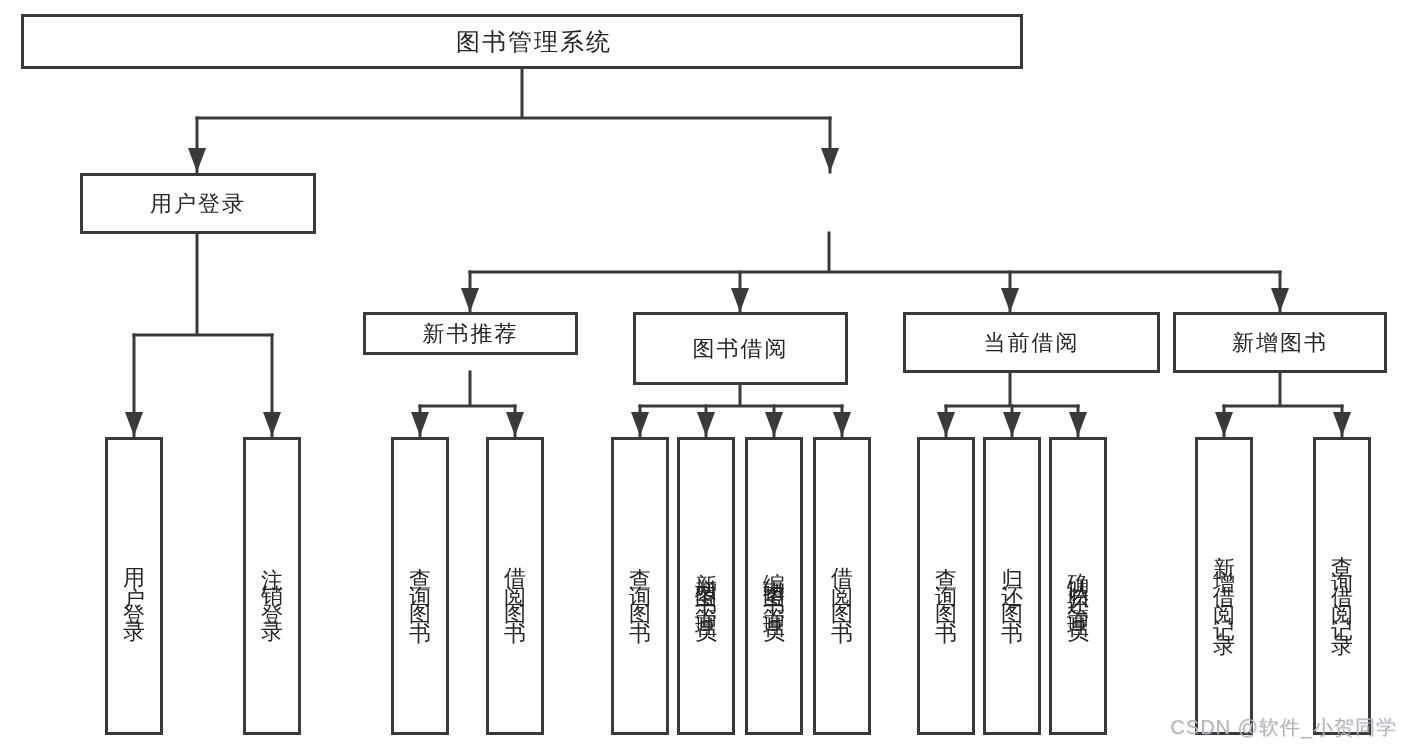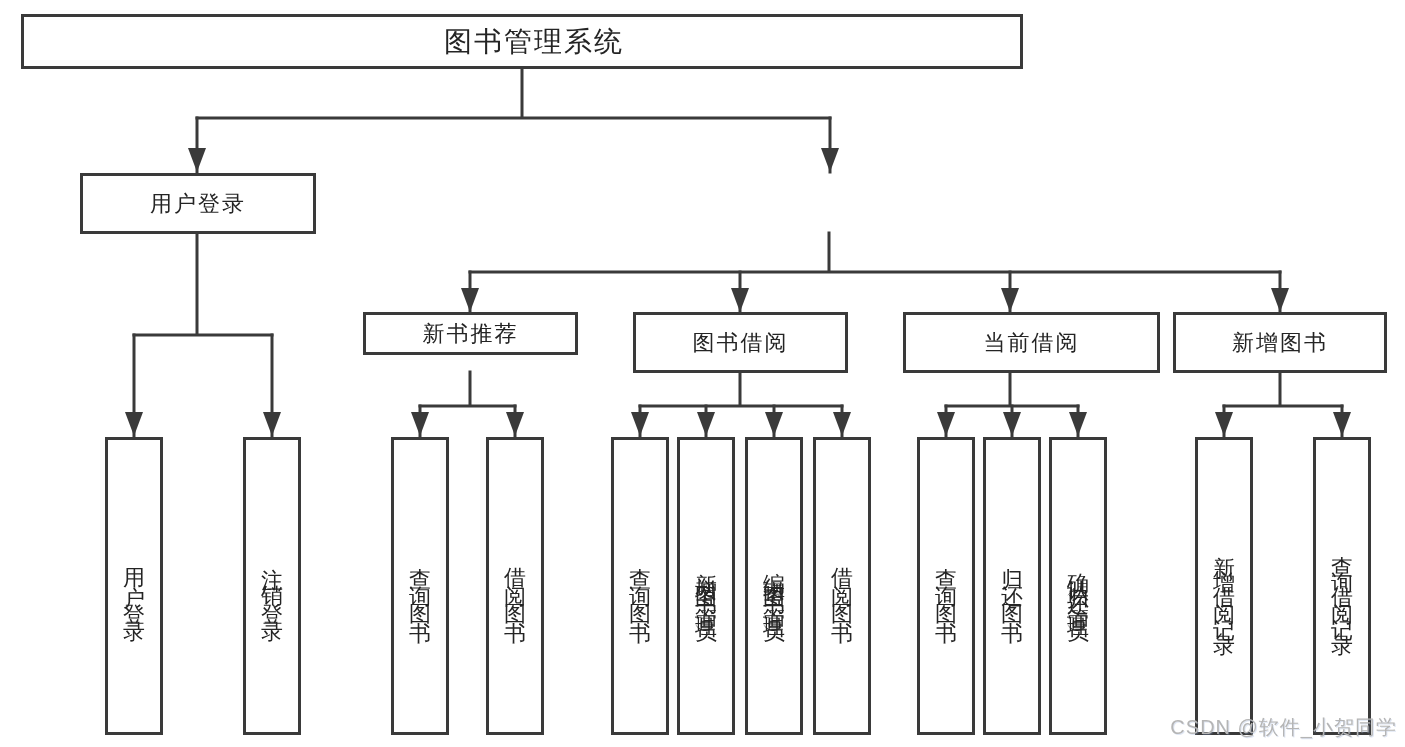--- a/index.html
+++ b/index.html
@@ -7,21 +7,21 @@
     position:relative;width:1405px;height:747px;background:#ffffff;overflow:hidden;
     font-family:"Liberation Sans","DejaVu Sans",sans-serif;
   }
   .stage svg{position:absolute;left:0;top:0;z-index:0;}
   .node{
     position:absolute;box-sizing:border-box;z-index:1;
     border:3px solid #3a3a3a;background:#ffffff;color:#242424;
     display:flex;align-items:center;justify-content:center;
   }
   .h-label{font-size:22px;letter-spacing:2px;white-space:nowrap;}
-  .root-label{font-size:28px;letter-spacing:2px;margin-left:24px;}
+  .root-label{font-size:24px;letter-spacing:2px;margin-left:24px;}
   .v-label{
     writing-mode:vertical-rl;text-orientation:mixed;
     font-size:22px;line-height:1.1;white-space:nowrap;
   }
   .sp4{letter-spacing:18px;}
   .sp6{letter-spacing:16px;}
   .sp9{letter-spacing:7px;}
   .watermark{
     position:absolute;right:8px;bottom:6px;z-index:2;
     font-size:20px;color:#b5b5b5;letter-spacing:1px;
@@ -81,21 +81,21 @@
     <span class="h-label root-label">图书管理系统</span>
   </div>
 
   <div class="node" style="left:80px;top:173px;width:236px;height:61px">
     <span class="h-label">用户登录</span>
   </div>
 
   <div class="node" style="left:363px;top:312px;width:215px;height:43px">
     <span class="h-label">新书推荐</span>
   </div>
-  <div class="node" style="left:633px;top:312px;width:215px;height:61px">
+  <div class="node" style="left:633px;top:312px;width:215px;height:73px">
     <span class="h-label">图书借阅</span>
   </div>
   <div class="node" style="left:903px;top:312px;width:257px;height:61px">
     <span class="h-label">当前借阅</span>
   </div>
   <div class="node" style="left:1173px;top:312px;width:214px;height:61px">
     <span class="h-label">新增图书</span>
   </div>
 
   <div class="node" style="left:105px;top:437px;width:58px;height:298px">

